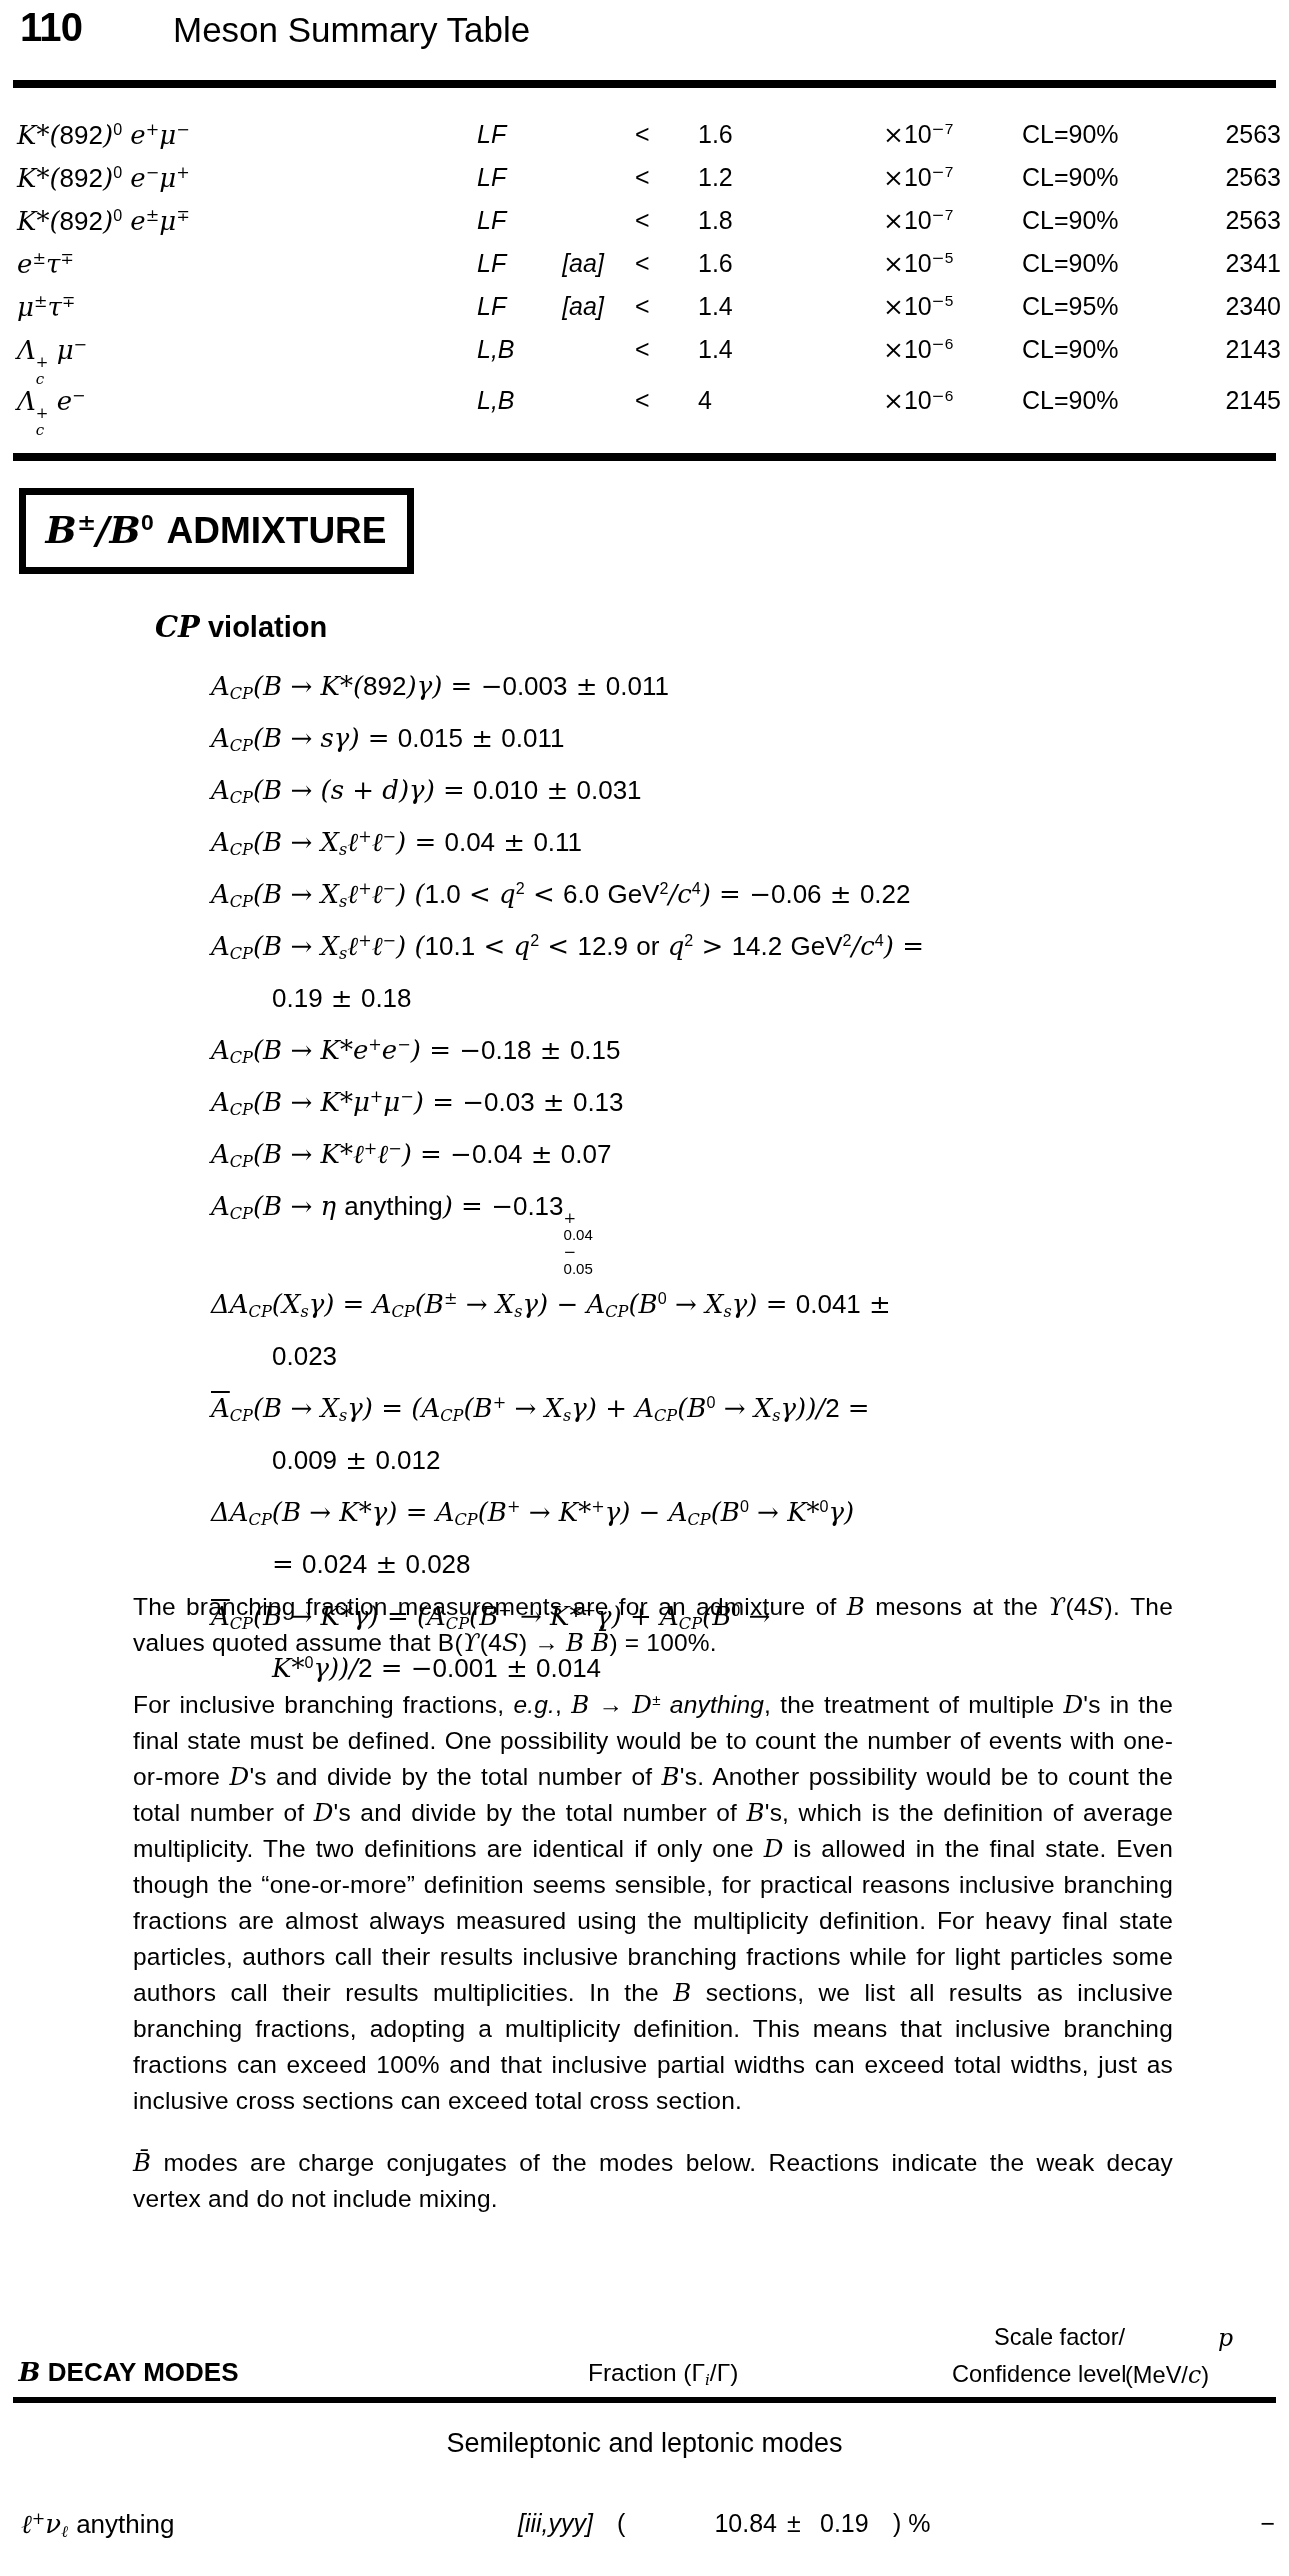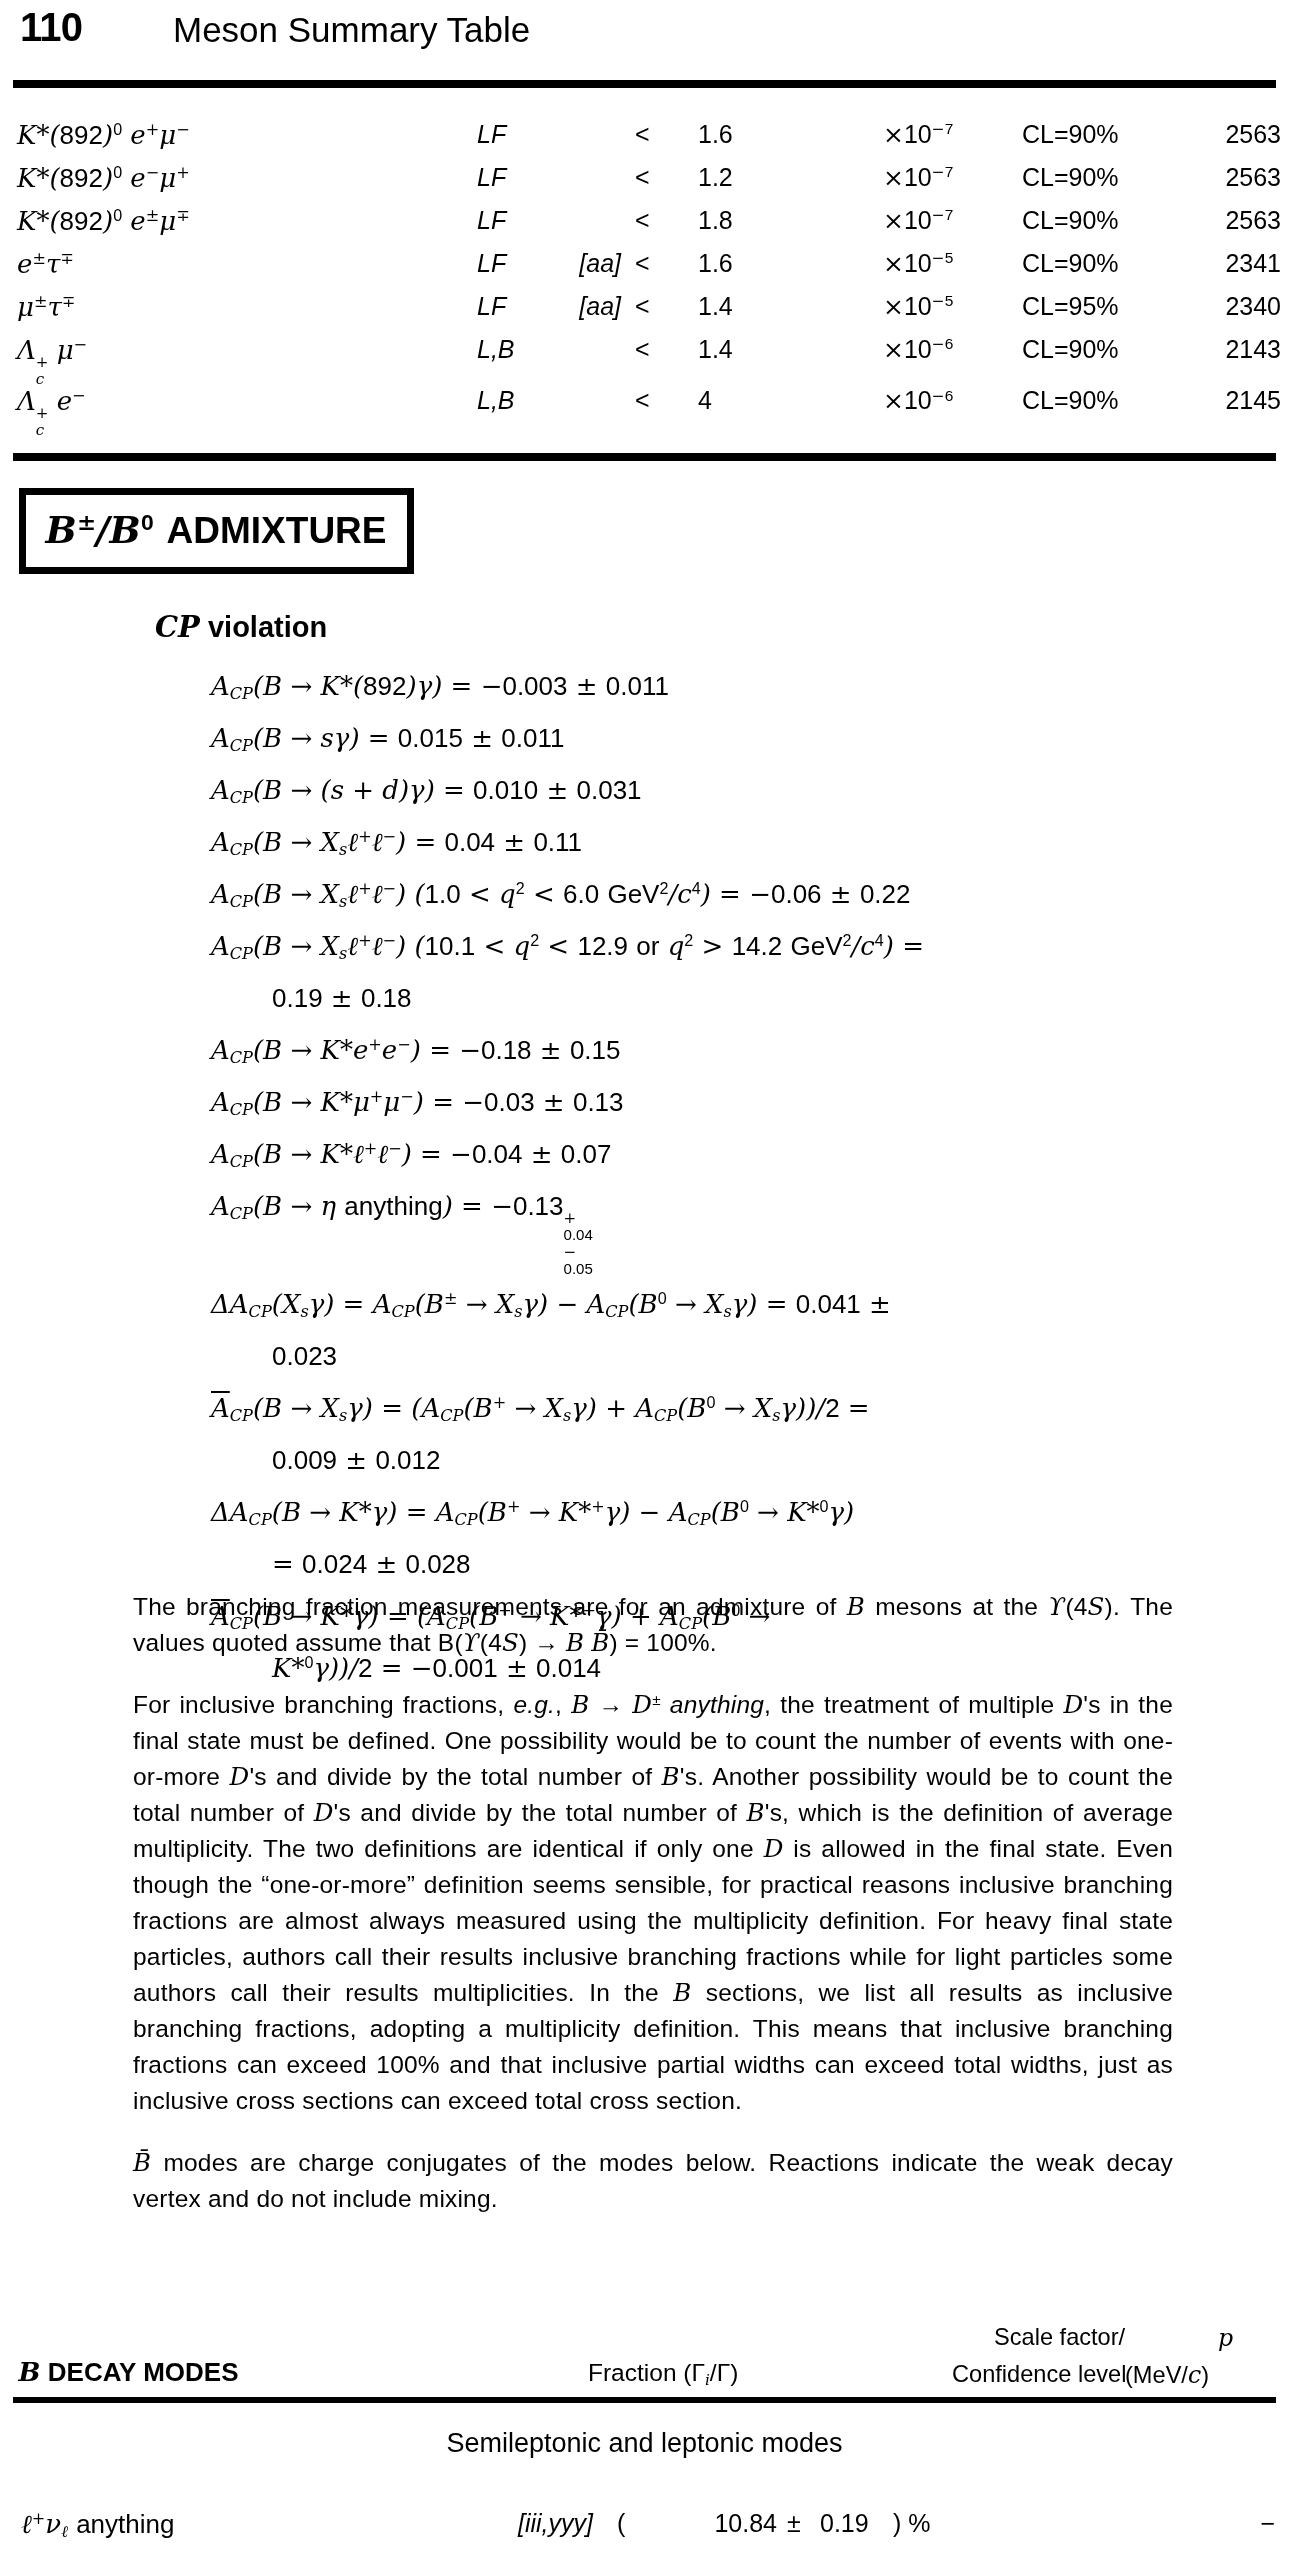--- a/index.html
+++ b/index.html
@@ -26,21 +26,21 @@
   .rule2{top:453px;height:8.4px;}
   .rule3{top:2397px;height:5.9px;}
 
   
   .limits{position:absolute;top:118px;left:0;right:0;}
   .lrow{position:relative;height:43px;font-size:25px;}
   .lrow:nth-child(7){margin-top:8.4px;}
   .c{position:absolute;top:1.7px;white-space:nowrap;}
   .lrow .mode{left:17px;font-size:26px;}
   .lrow .flag{left:477px;font-style:italic;}
-  .lrow .foot{left:545px;width:76px;text-align:right;font-style:italic;}
+  .lrow .foot{left:545px;width:76px;text-align:center;font-style:italic;}
   .lrow .lt{left:635px;}
   .lrow .val{left:698px;}
   .lrow .pow{left:873px;margin-left:10px;}
   .lrow .cl{left:1022px;}
   .lrow .pcol{left:1190px;width:91px;text-align:right;}
 
   
   .box{position:absolute;top:488px;left:18.6px;border:7.6px solid #000;padding:11.8px 20px 13.5px 20px;background:#fff;}
   .boxtitle{font-size:37px;font-weight:bold;line-height:47px;white-space:nowrap;}
 

